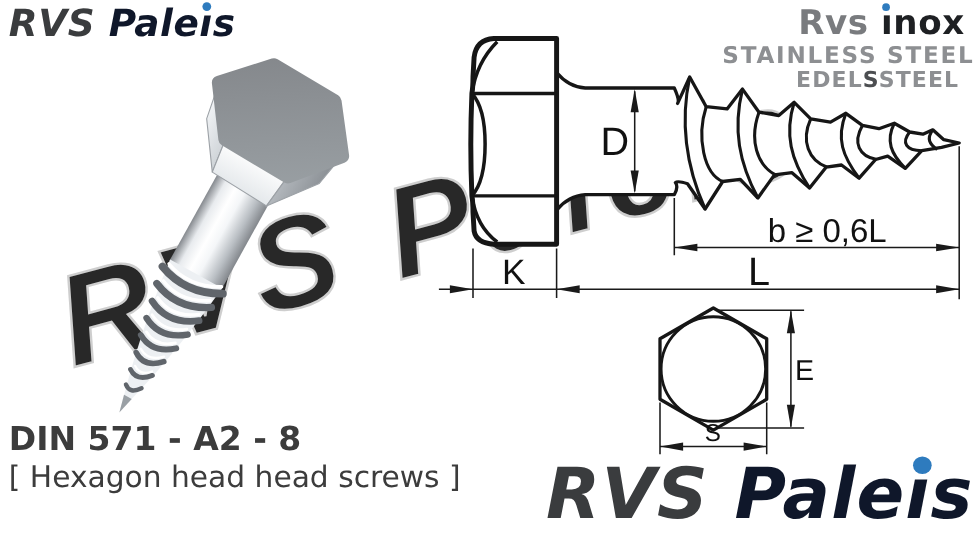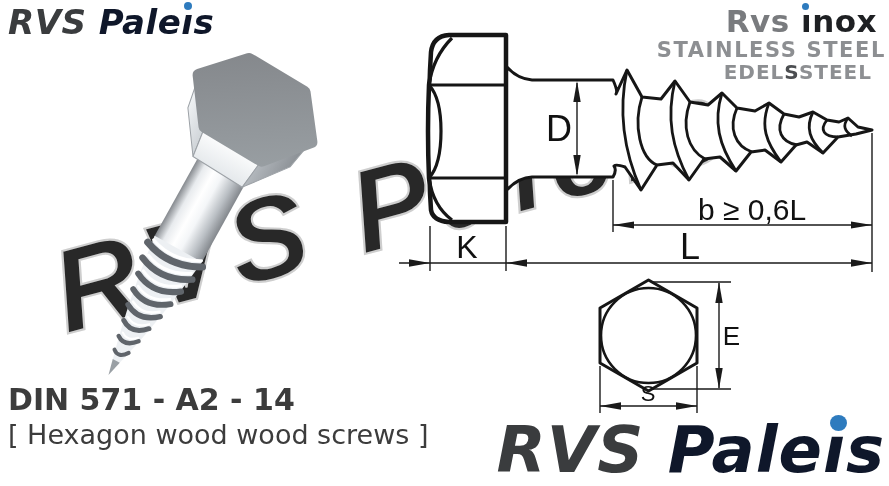--- a/index.html
+++ b/index.html
@@ -189,22 +189,22 @@
   <div class="logo-topright">
     <div class="lt-line1">
       <span class="rvs2">Rvs</span>
       <span class="inox"><span class="i-dot2">ı</span><span>nox</span></span>
     </div>
     <div class="lt-line2">STAINLESS STEEL</div>
     <div class="lt-line3"><span>EDEL</span><span class="mid">S</span><span>STEEL</span></div>
   </div>
 
   <div class="product">
-    <div class="p-din">DIN 571 - A2 - 14</div>
-    <div class="p-en">[ Hexagon wood wood screws ]</div>
+    <div class="p-din">DIN 571 - A2 - 8</div>
+    <div class="p-en">[ Hexagon head head screws ]</div>
   </div>
 
   <div class="logo logo-footer">
     <span class="rvs">RVS</span>
     <span class="paleis"><span>Pale</span><span class="i-dot">ı</span><span>s</span></span>
   </div>
 
 </div>
 
 </body></html>

